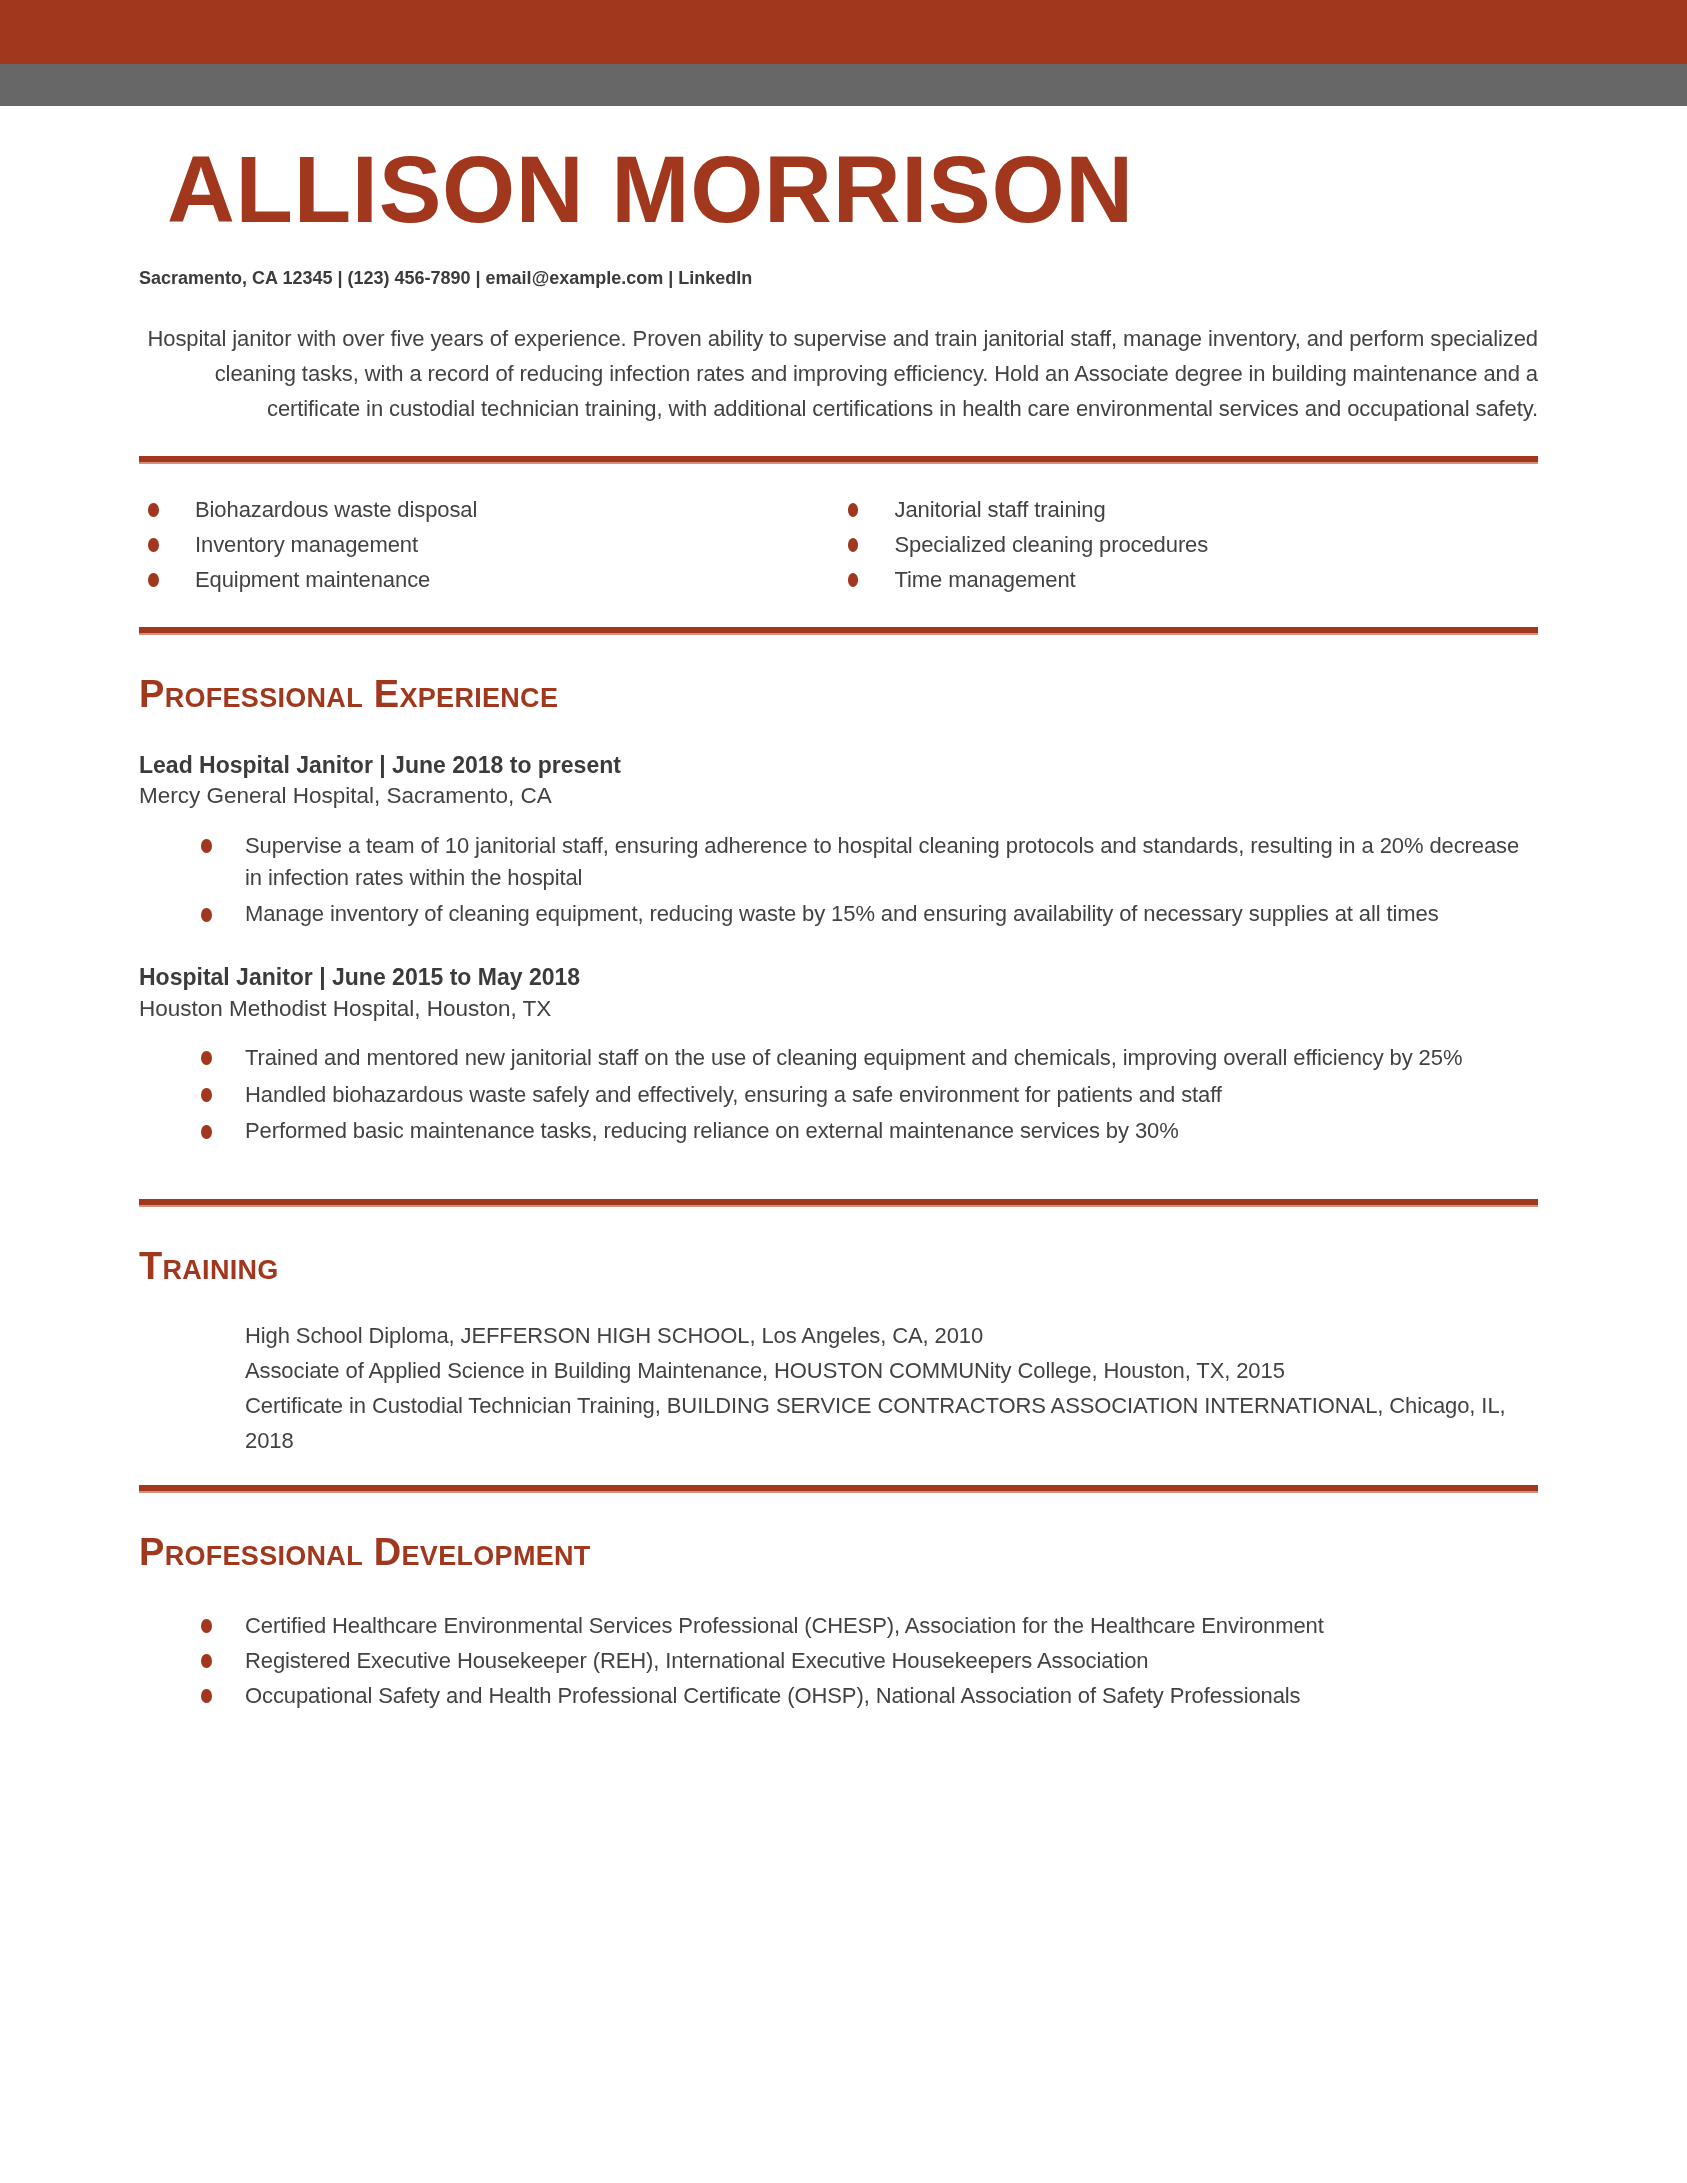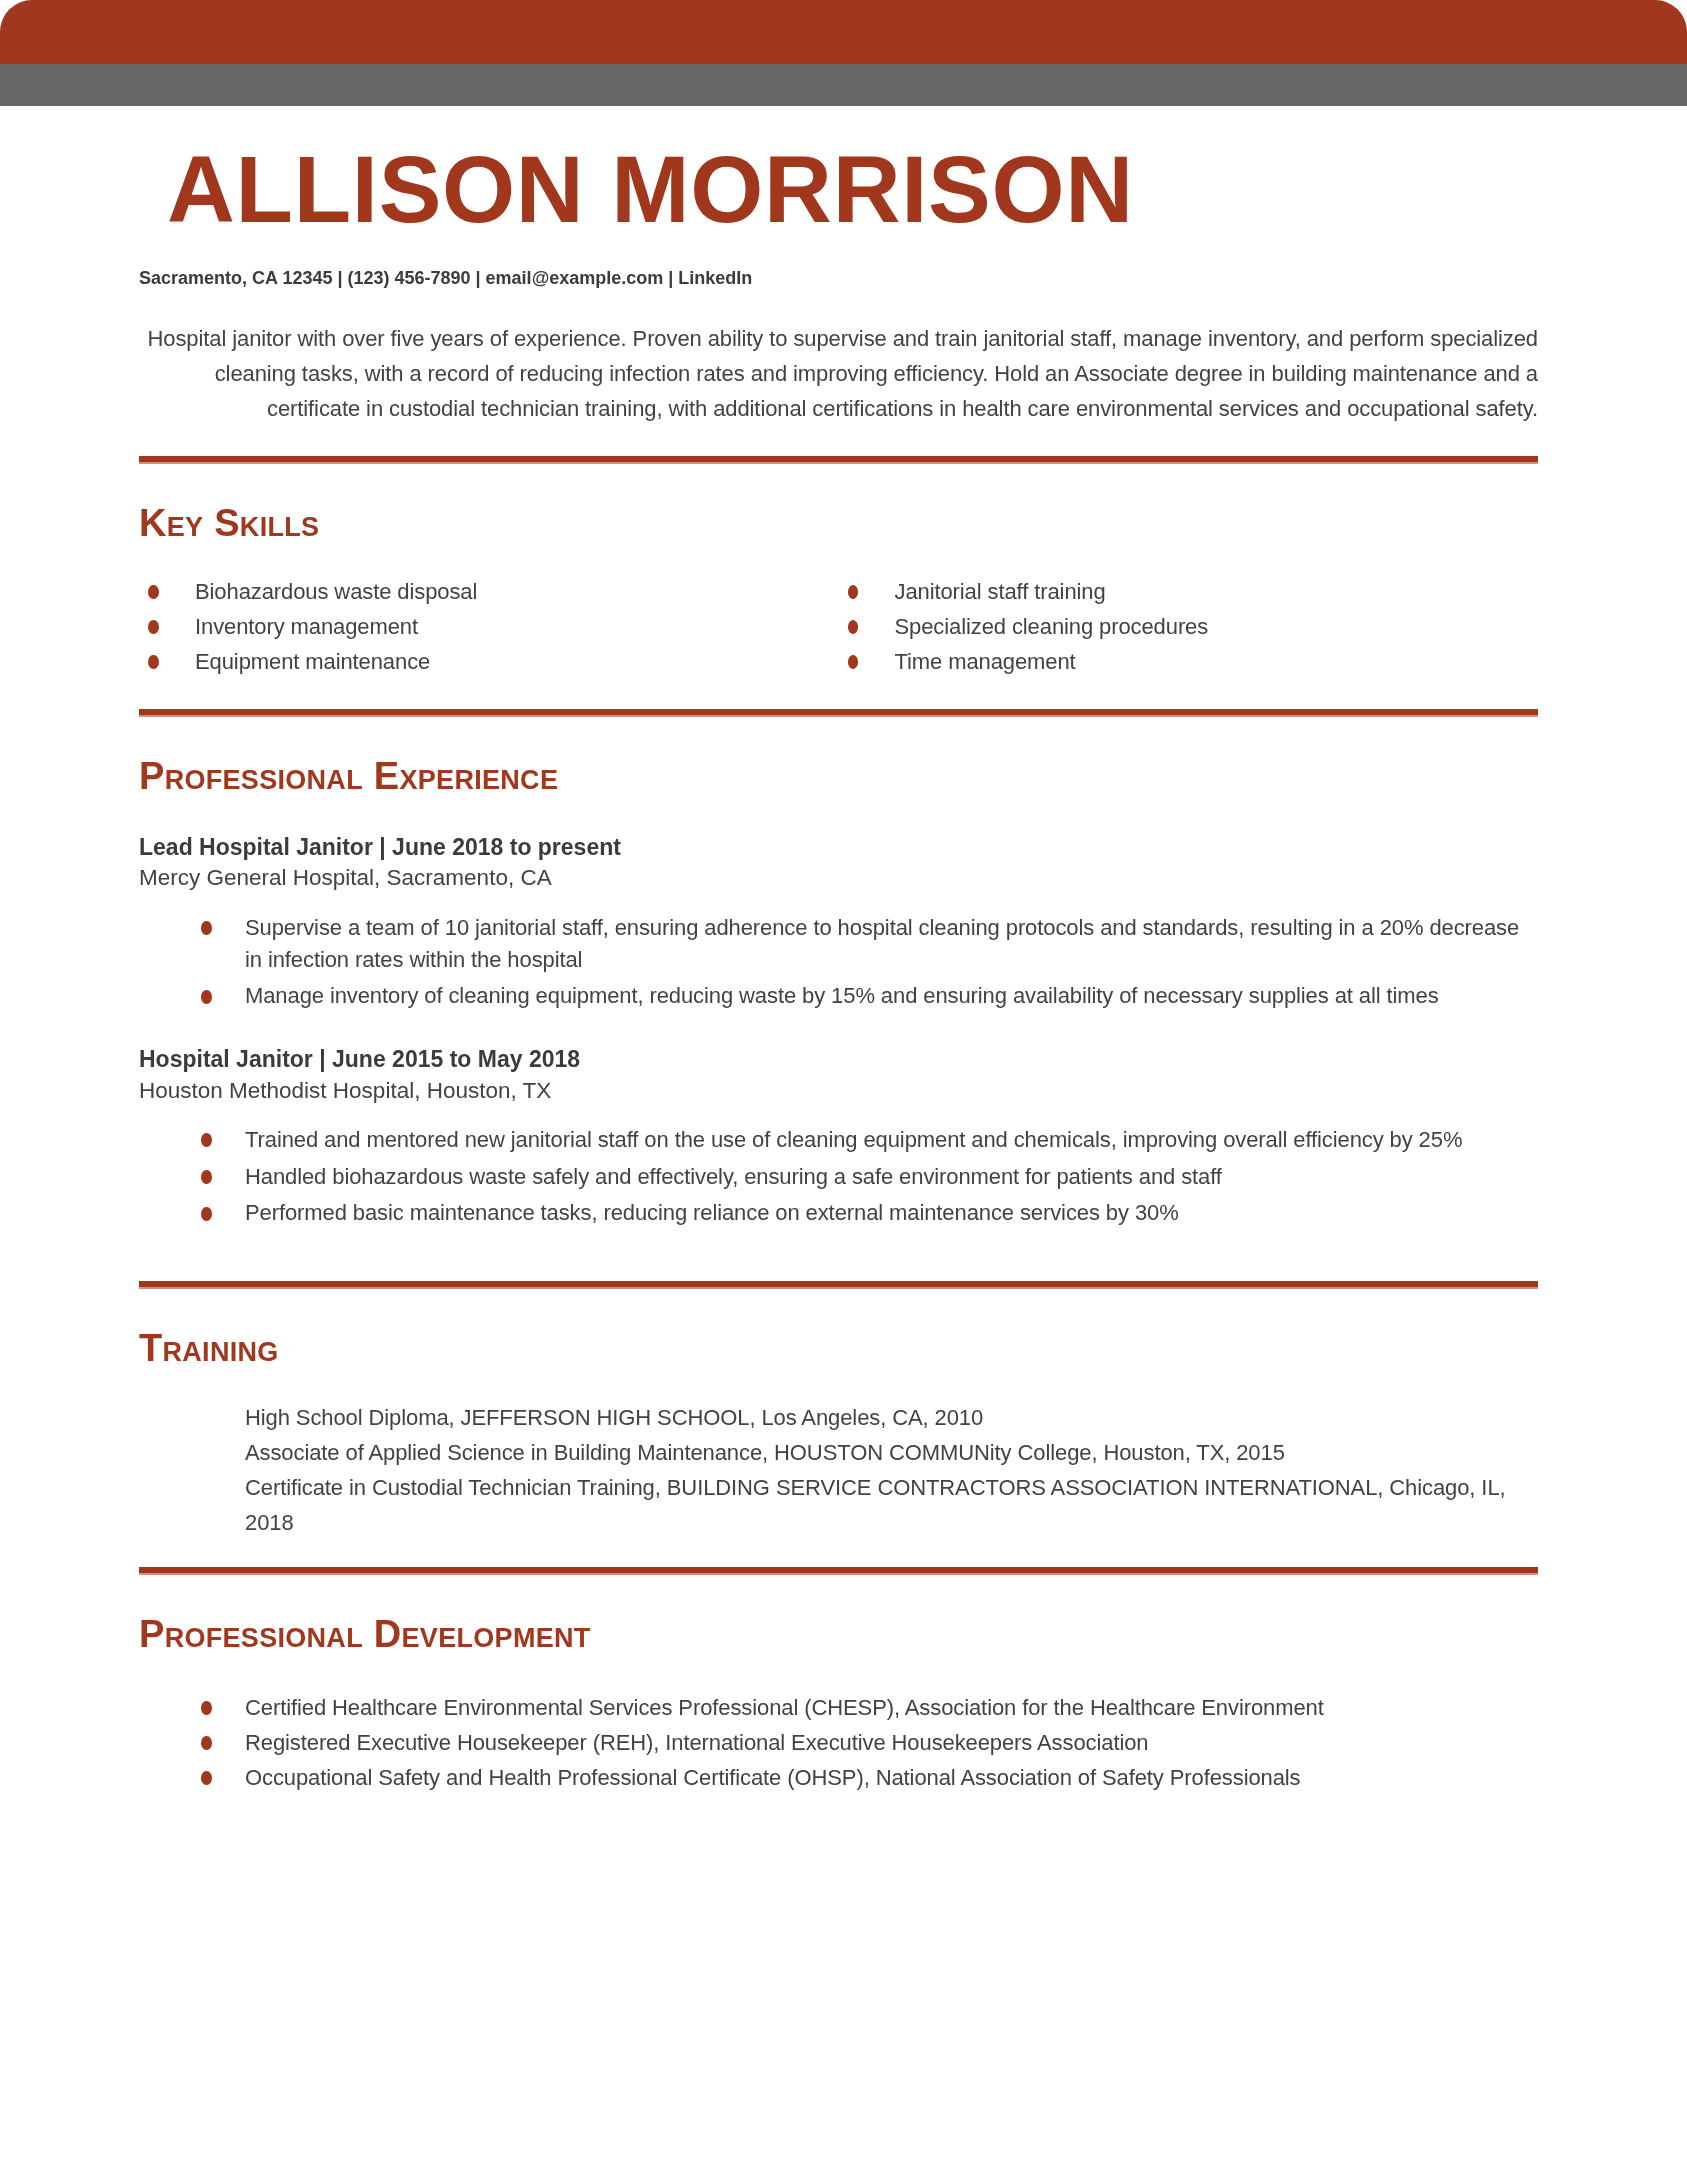--- a/index.html
+++ b/index.html
@@ -4,21 +4,21 @@
 <title>Resume</title>
 <style>
   * { margin:0; padding:0; box-sizing:border-box; }
   html,body { background:#ffffff; }
   body {
     width:1687px; height:2183px;
     font-family:"Liberation Sans", sans-serif;
     color:var(--text, #424242);
     -webkit-font-smoothing:antialiased;
   }
-  .page { position:relative; width:1687px; height:2183px; overflow:hidden; background:#ffffff;border-radius:32px; }
+  .page { position:relative; width:1687px; height:2183px; overflow:hidden; background:#ffffff; }
 
   
   .bar-red  { height:64px; background:var(--accent, #A1371C); }
   .bar-gray { height:42px; background:var(--bar-gray, #676767); }
 
   .content { padding:0 149px 0 139px; }
 
   
   .name {
     margin:34px 0 0 28px;
@@ -116,21 +116,20 @@
   <div class="content">
 
     <h1 class="name">ALLISON MORRISON</h1>
 
     <p class="contact">Sacramento, CA 12345 | (123) 456-7890 | email@example.com | LinkedIn</p>
 
     <p class="summary">Hospital janitor with over five years of experience. Proven ability to supervise and train janitorial staff, manage inventory, and perform specialized cleaning tasks, with a record of reducing infection rates and improving efficiency. Hold an Associate degree in building maintenance and a certificate in custodial technician training, with additional certifications in health care environmental services and occupational safety.</p>
 
     <div class="rule"></div>
 
-    <h2 class="section-title">Key Skills</h2>
     <div class="skills-cols">
       <ul>
         <li>Biohazardous waste disposal</li>
         <li>Inventory management</li>
         <li>Equipment maintenance</li>
       </ul>
       <ul>
         <li>Janitorial staff training</li>
         <li>Specialized cleaning procedures</li>
         <li>Time management</li>

